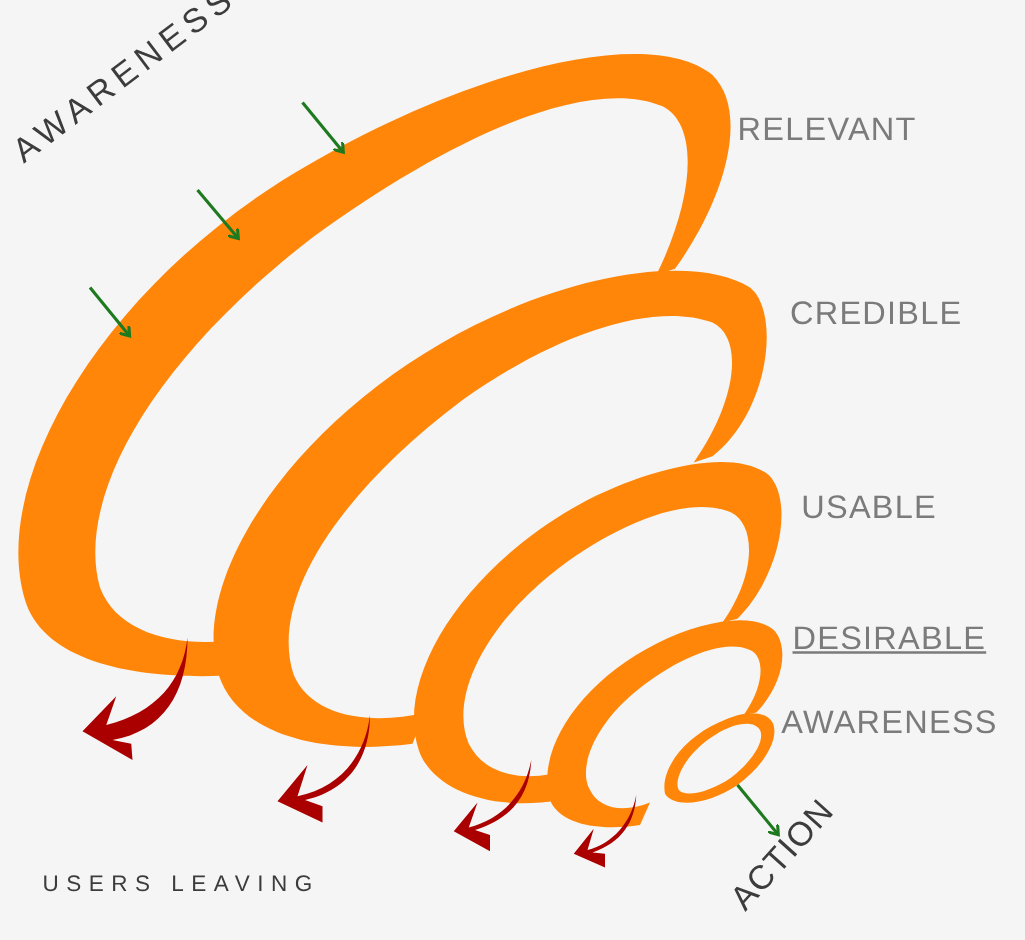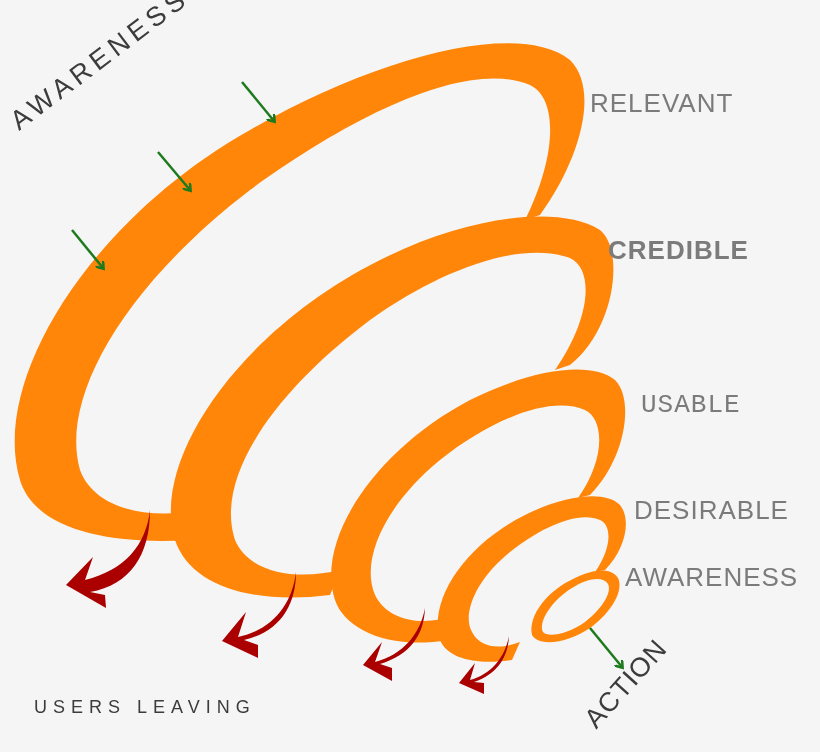--- a/index.html
+++ b/index.html
@@ -48,19 +48,19 @@
     <path d="M150,510 C146,545 125,570 85,580 L93,557 L66,585 L106,608 L105,595 L90,592 C130,585 150,555 150,510 Z"></path>
     <path d="M296,572 C292,605 272,630 238,637 L246,612 L222,641 L258,658 L258,645 L244,640 C280,632 296,605 296,572 Z"></path>
     <path d="M425,608 C420,635 402,655 375,662 L382,642 L363,665 L392,681 L392,668 L380,664 C410,655 424,635 425,608 Z"></path>
     <path d="M509,636 C505,658 490,675 470,680 L475,663 L459,683 L484,694 L484,683 L474,682 C497,674 508,658 509,636 Z"></path>
   </g>
 </svg>
 
 <div id="awareness" class="lbl dark">AWARENESS</div>
 
 <div class="lbl" style="left:590px; top:90px;text-align:center;">RELEVANT</div>
-<div class="lbl" style="left:608px; top:237px;font-weight:bold;">CREDIBLE</div>
-<div class="lbl" style="left:641px; top:392px;font-family:Liberation Mono, monospace;">USABLE</div>
-<div class="lbl" style="left:634px; top:497px;">DESIRABLE</div>
+<div class="lbl" style="left:632px; top:237px;">CREDIBLE</div>
+<div class="lbl" style="left:641px; top:392px;">USABLE</div>
+<div class="lbl" style="left:634px; top:497px;text-decoration:underline;">DESIRABLE</div>
 <div class="lbl" style="left:625px; top:564px;">AWARENESS</div>
 
 <div id="action" class="lbl dark">ACTION</div>
 <div id="users-leaving" class="lbl dark">USERS LEAVING</div>
 
 </body></html>

